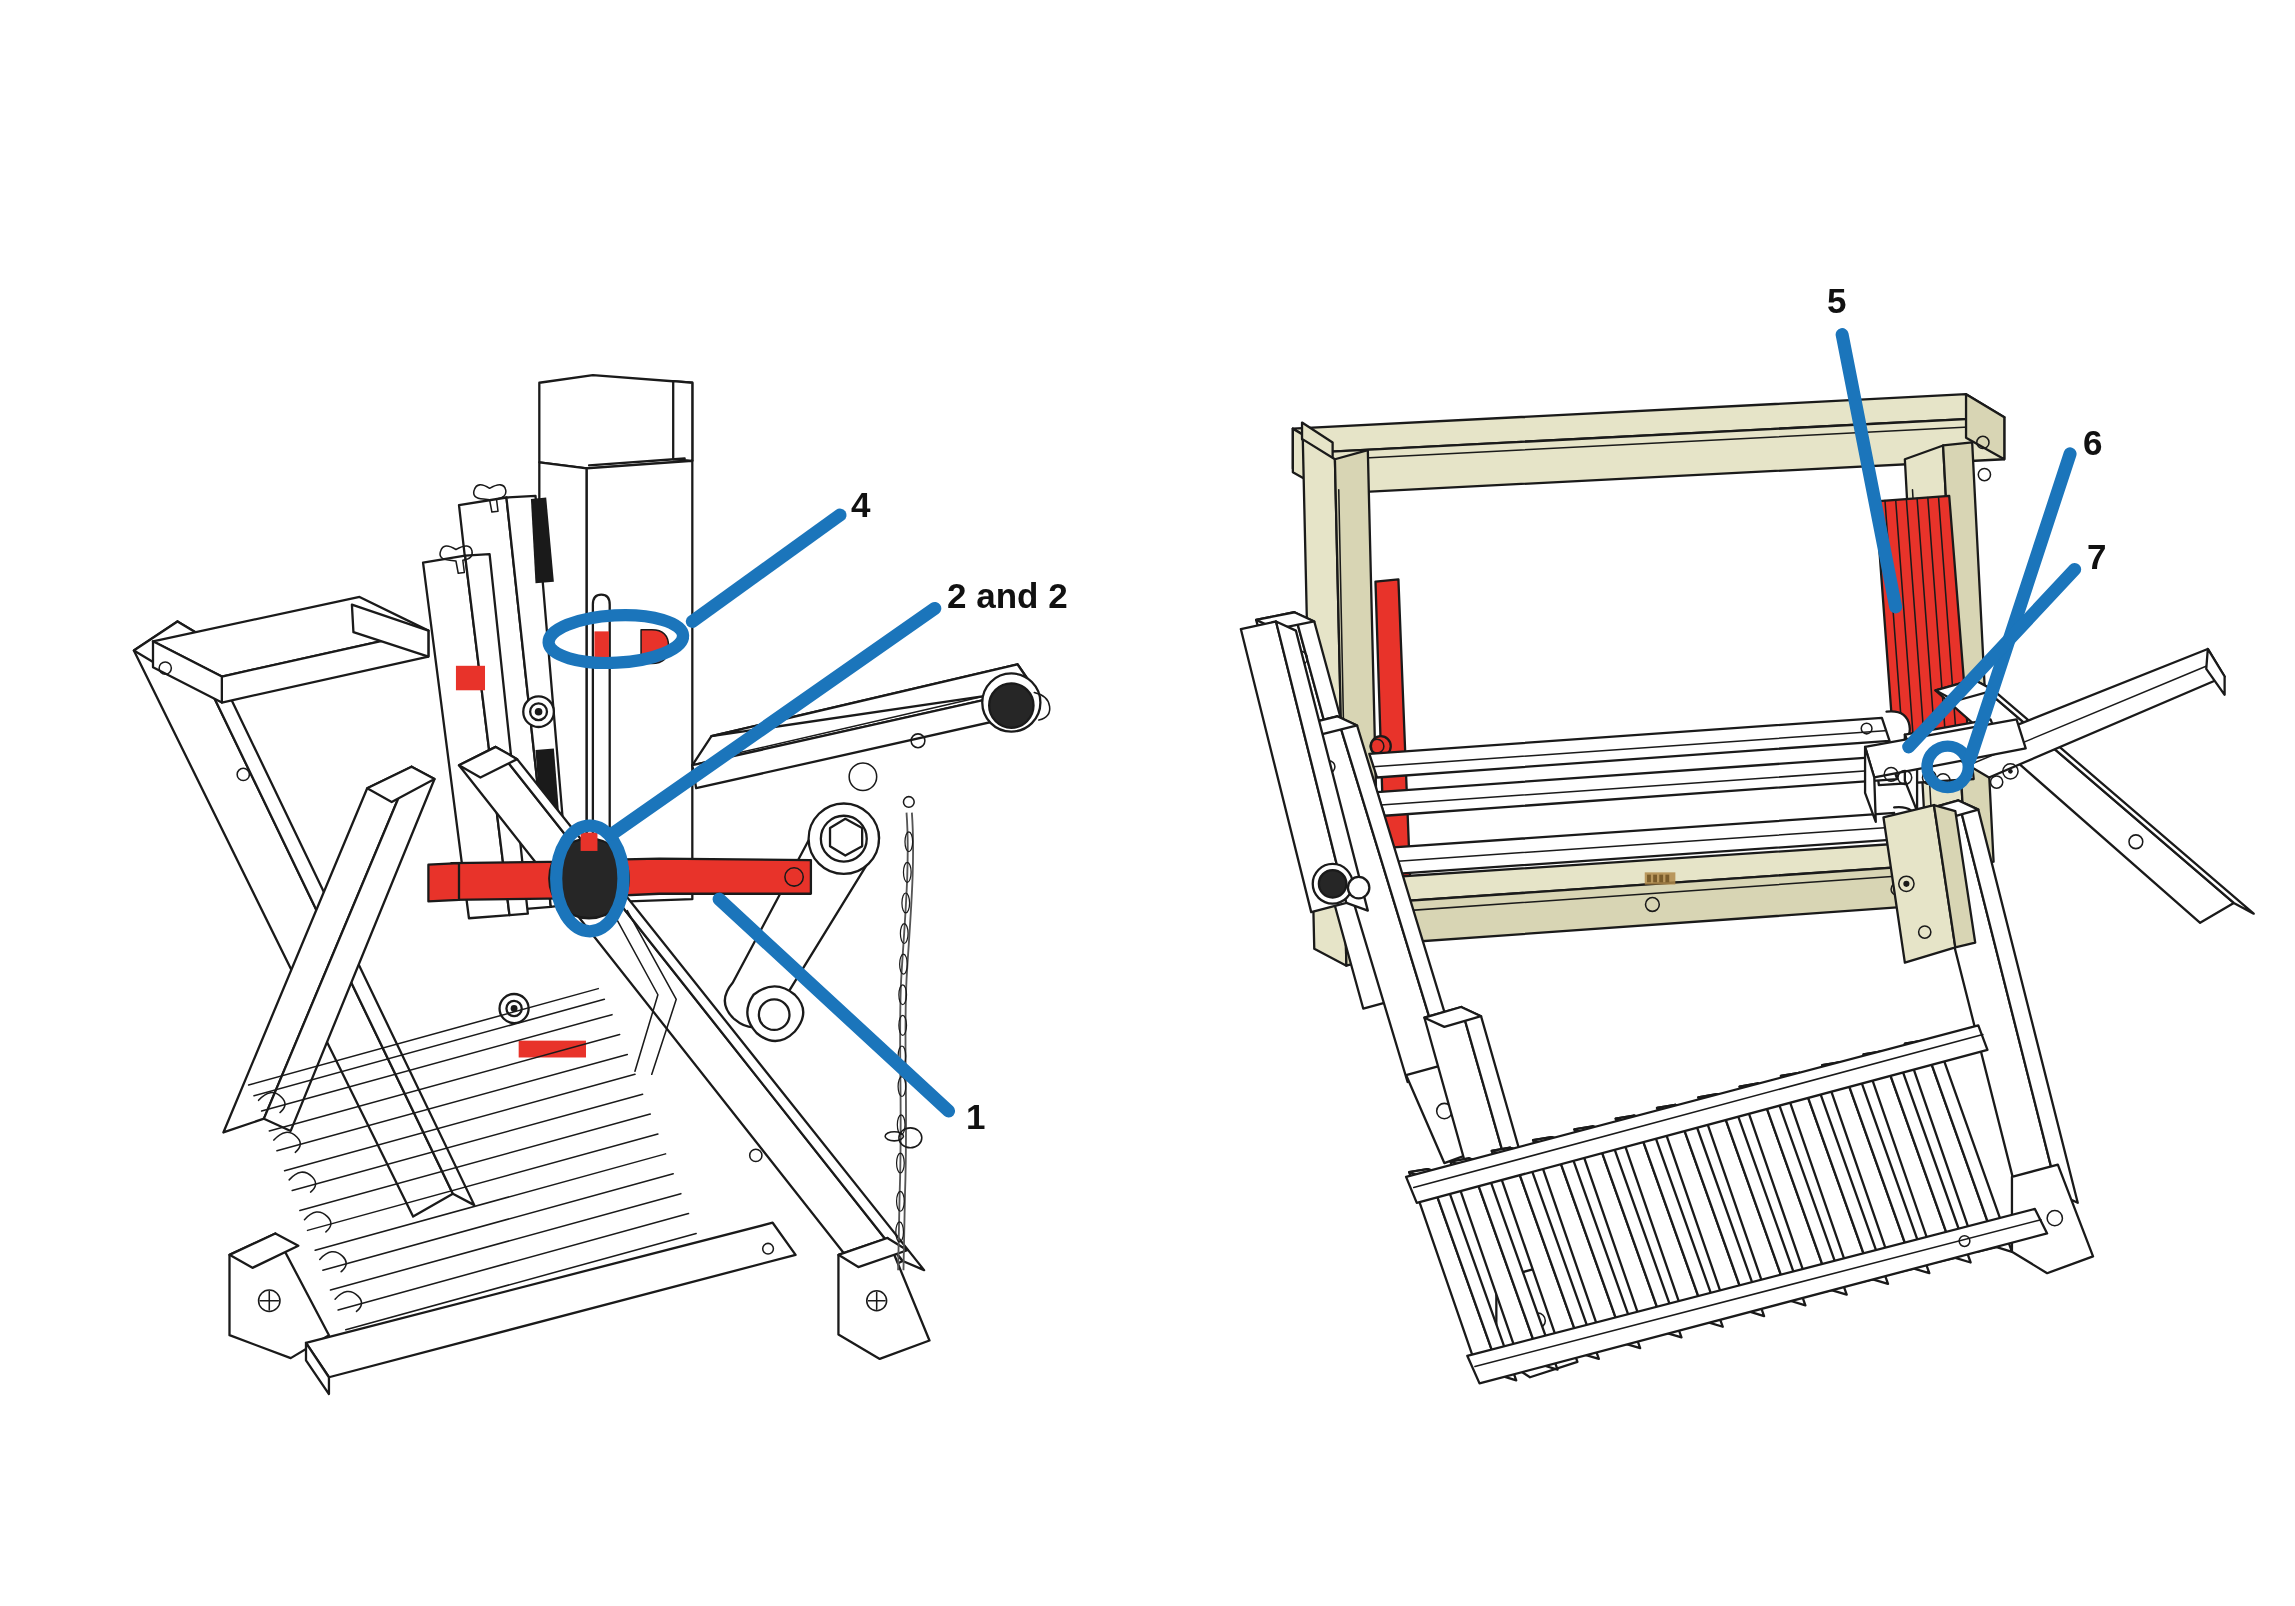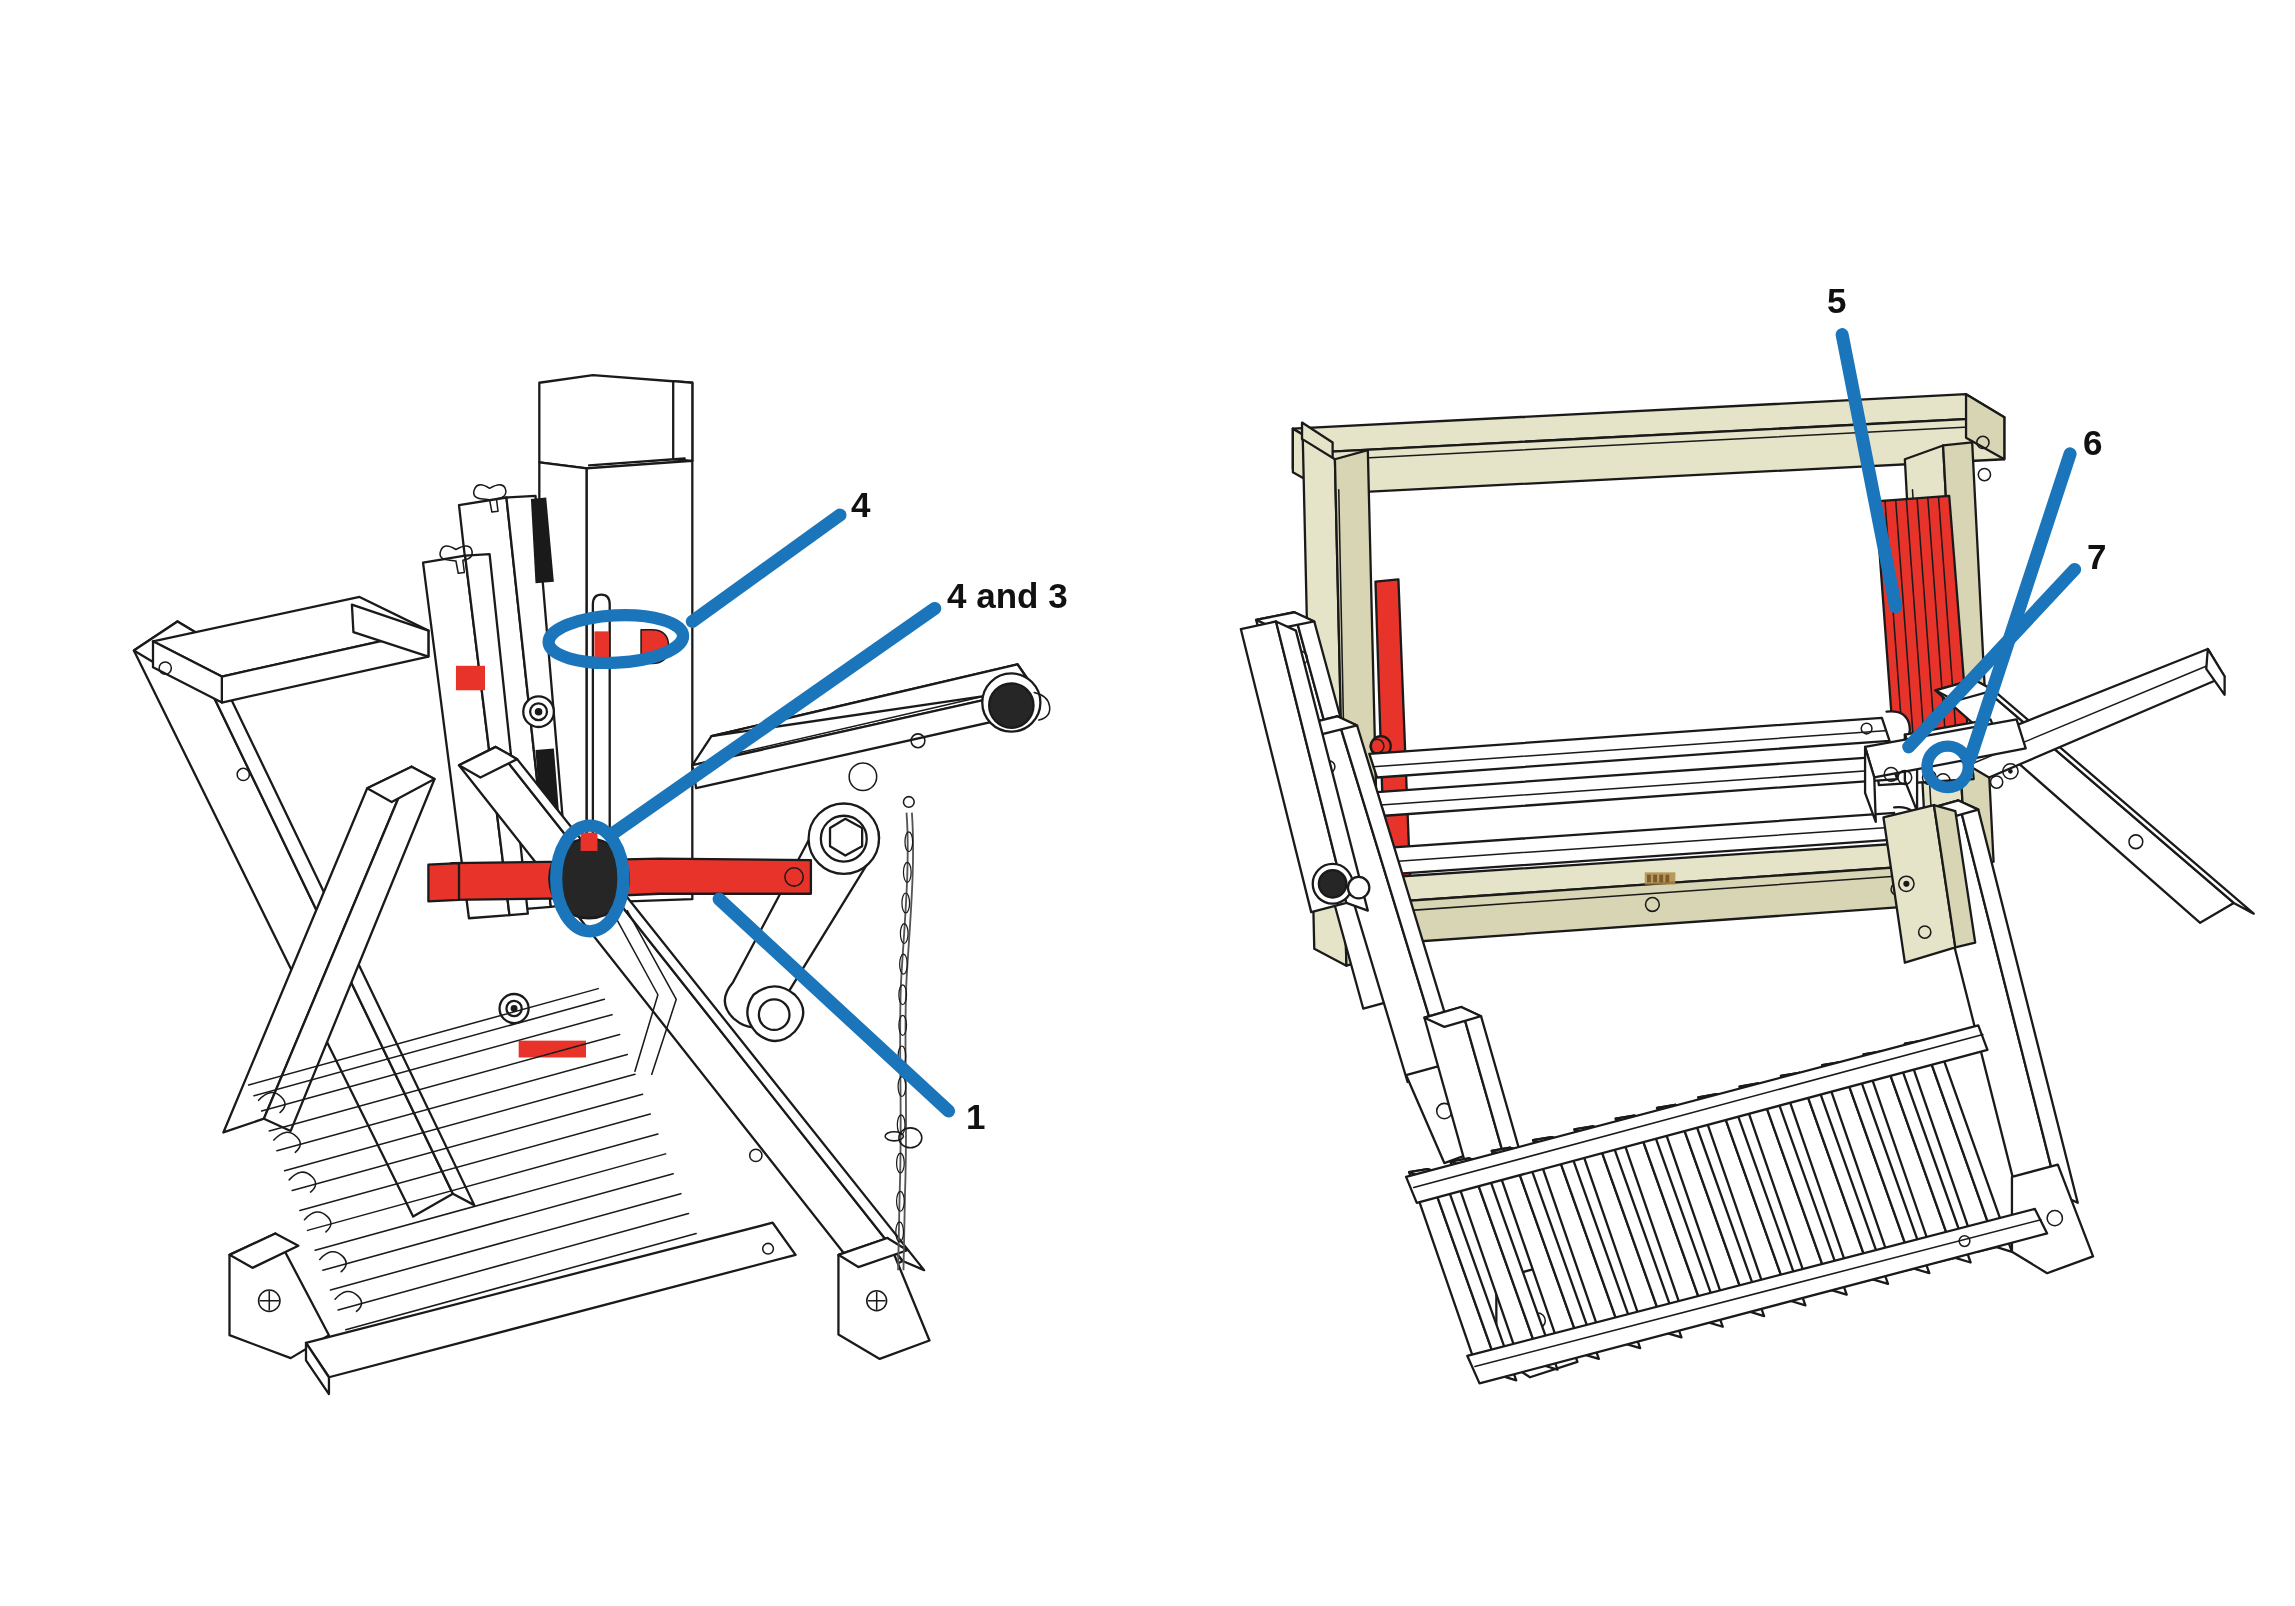--- a/index.html
+++ b/index.html
@@ -455,21 +455,21 @@
 
       <circle cx="2546" cy="1002" r="27" fill="none" stroke="#1b75bb" stroke-width="15"></circle>
       <line x1="2706" y1="593" x2="2575" y2="992" class="blue"></line>
 
       <line x1="2712" y1="744" x2="2495" y2="976" class="blue"></line>
     </g>
   </svg>
 
   <div class="calloutlabel" style="left:851px;top:487px;font-size:35px;">4</div>
 
-  <div class="calloutlabel" style="left:947px;top:578px;font-size:35px;">4 and 3</div>
+  <div class="calloutlabel" style="left:947px;top:578px;font-size:35px;">2 and 2</div>
 
   <div class="calloutlabel" style="left:966px;top:1099px;font-size:35px;">1</div>
 
   <div class="calloutlabel" style="left:1827px;top:283px;font-size:35px;">5</div>
 
   <div class="calloutlabel" style="left:2083px;top:425px;font-size:35px;">6</div>
 
   <div class="calloutlabel" style="left:2087px;top:539px;font-size:35px;">7</div>
 
 </div>

